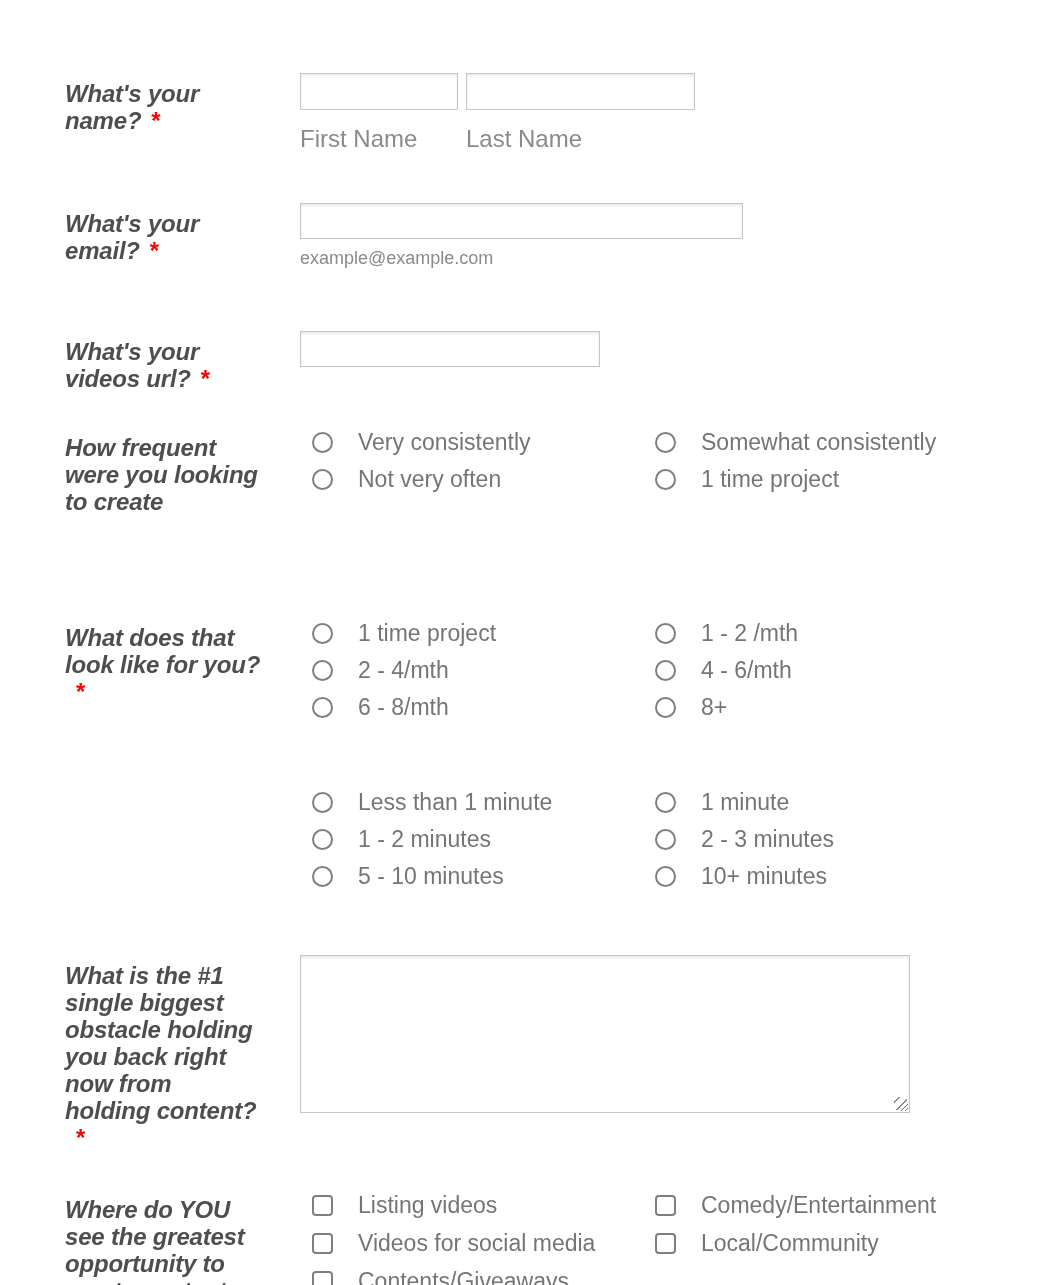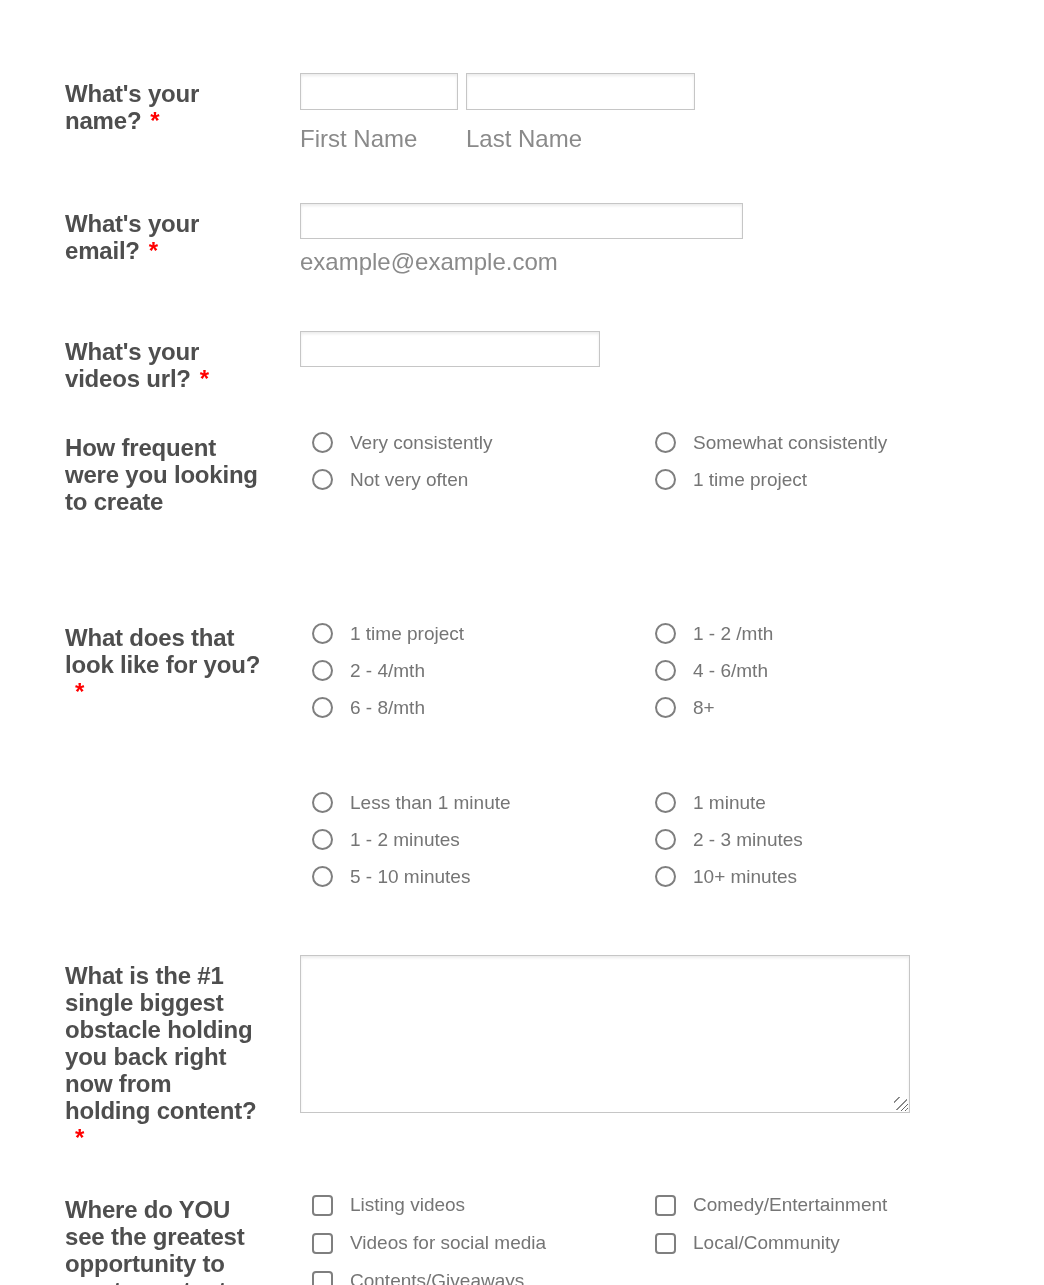--- a/index.html
+++ b/index.html
@@ -15,55 +15,55 @@
   body{background:#fff;font-family:"Liberation Sans", sans-serif;}
   .page{
     position:relative;width:1044px;height:1285px;margin:0 auto;
     background:var(--page-bg);overflow:hidden;
   }
   .q-label{
     position:absolute;left:65px;width:235px;
     font-size:24px;font-weight:bold;line-height:27px;
     color:var(--label-color);letter-spacing:-0.2px;
   }
-  .q-label .line{display:block;white-space:nowrap;}
+  .q-label .line{display:block;white-space:nowrap;font-style:italic;}
   .req{color:var(--required-color);font-weight:bold;margin-left:9px;}
   .req-own-line{margin-left:10px;}
   .q-field{position:absolute;left:300px;}
   .text-input{
     display:block;height:37px;background:#fff;
     border:1px solid var(--input-border);
     box-shadow:inset 0 2px 3px rgba(0,0,0,0.08);
     font-family:"Liberation Sans", sans-serif;font-size:20px;color:#555;
     padding:0 8px;border-radius:0;outline:none;
   }
   .sublabel{
     position:absolute;top:52px;font-size:24px;color:var(--muted-color);
     white-space:nowrap;
   }
   .hint{
-    position:absolute;top:45px;left:0;font-size:24px;color:var(--muted-color);
+    position:absolute;top:45px;left:0;font-size:18px;color:var(--muted-color);
     white-space:nowrap;
   }
   .opt-grid{display:grid;grid-template-columns:343px 1fr;}
   .opt{
     display:flex;align-items:center;height:37px;padding-left:12px;
     cursor:pointer;
   }
   .opt-grid.cb .opt{height:38px;}
   .radio{
     width:21px;height:21px;border:2px solid var(--control-border);
     border-radius:50%;background:#fff;flex:0 0 auto;
   }
   .checkbox{
     width:21px;height:21px;border:2px solid var(--control-border);
     border-radius:4px;background:#fff;flex:0 0 auto;
   }
   .opt-label{
-    margin-left:17px;font-size:19px;color:var(--option-color);
+    margin-left:25px;font-size:23px;color:var(--option-color);
     white-space:nowrap;
   }
   .obstacle-textarea{
     display:block;width:610px;height:158px;background:#fff;
     border:1px solid var(--input-border);
     box-shadow:inset 0 2px 3px rgba(0,0,0,0.08);
     resize:vertical;outline:none;
     font-family:"Liberation Sans", sans-serif;font-size:20px;color:#555;
     padding:6px 8px;
   }

